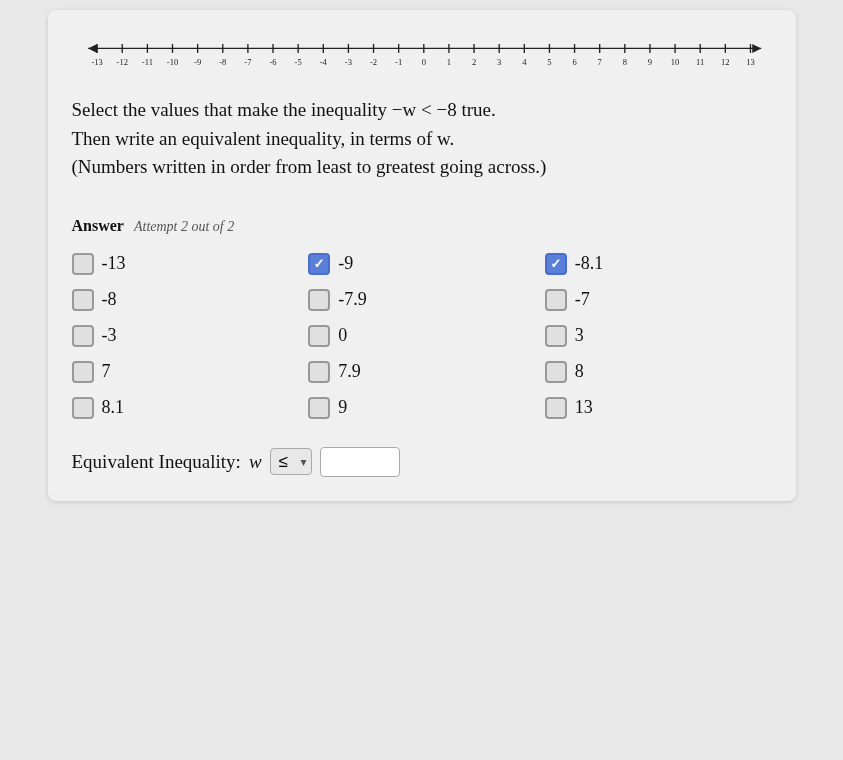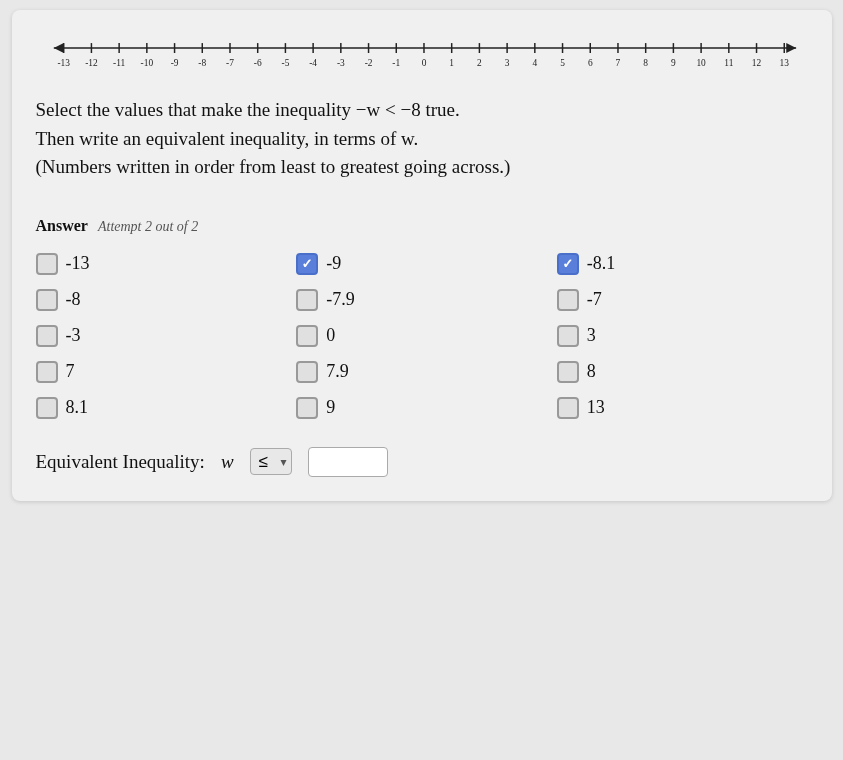--- a/index.html
+++ b/index.html
@@ -10,21 +10,21 @@
       min-height: 760px;
       display: flex;
       align-items: flex-start;
       justify-content: center;
       padding: 10px;
     }
     .card {
       background: #f0f0f0;
       border-radius: 8px;
       padding: 20px 24px 24px 24px;
-      width: 820px;
+      width: 748px;
       box-shadow: 0 1px 4px rgba(0,0,0,0.15);
     }
 
     
     .number-line-container {
       width: 100%;
       margin-bottom: 18px;
       overflow: visible;
     }
     .number-line-svg {
@@ -98,21 +98,21 @@
     }
     .cb-value {
       font-size: 18px;
       color: #111;
     }
 
     
     .equiv-row {
       display: flex;
       align-items: center;
-      gap: 16px;
+      gap: 8px;
       font-size: 19px;
       color: #111;
       margin-top: 0;
     }
     .equiv-label {
       font-size: 19px;
     }
     .equiv-math {
       font-style: italic;
     }

